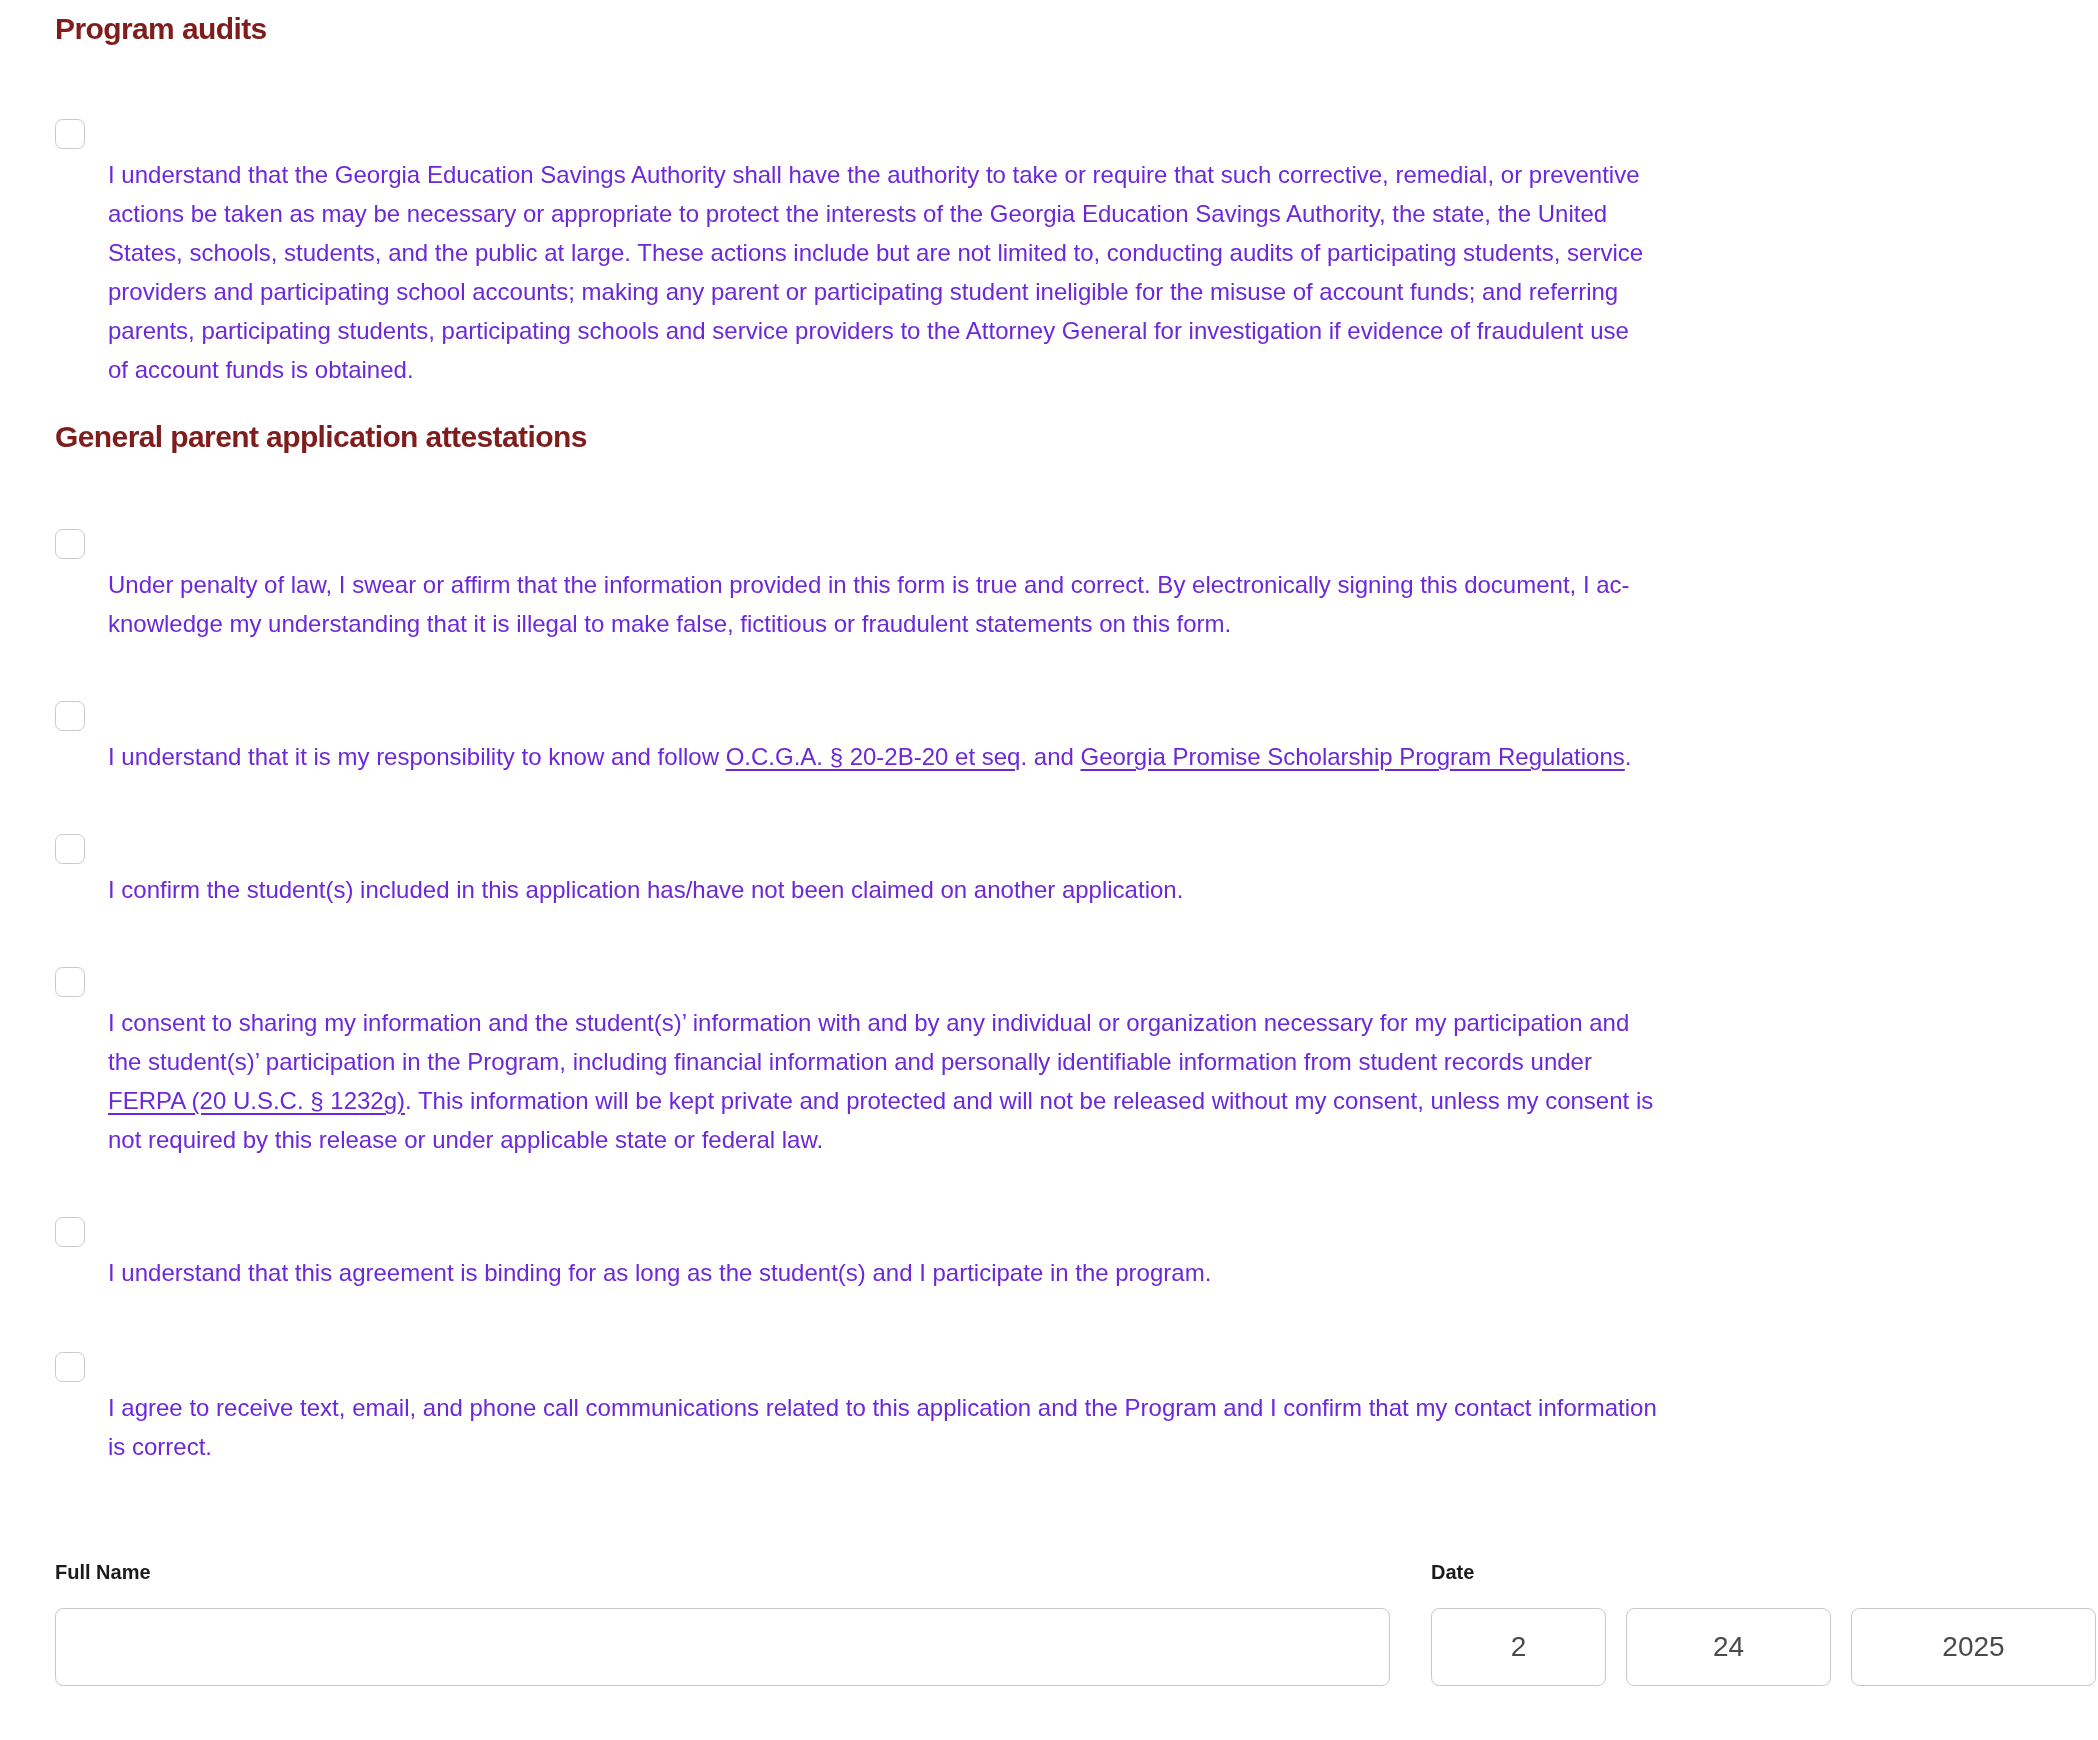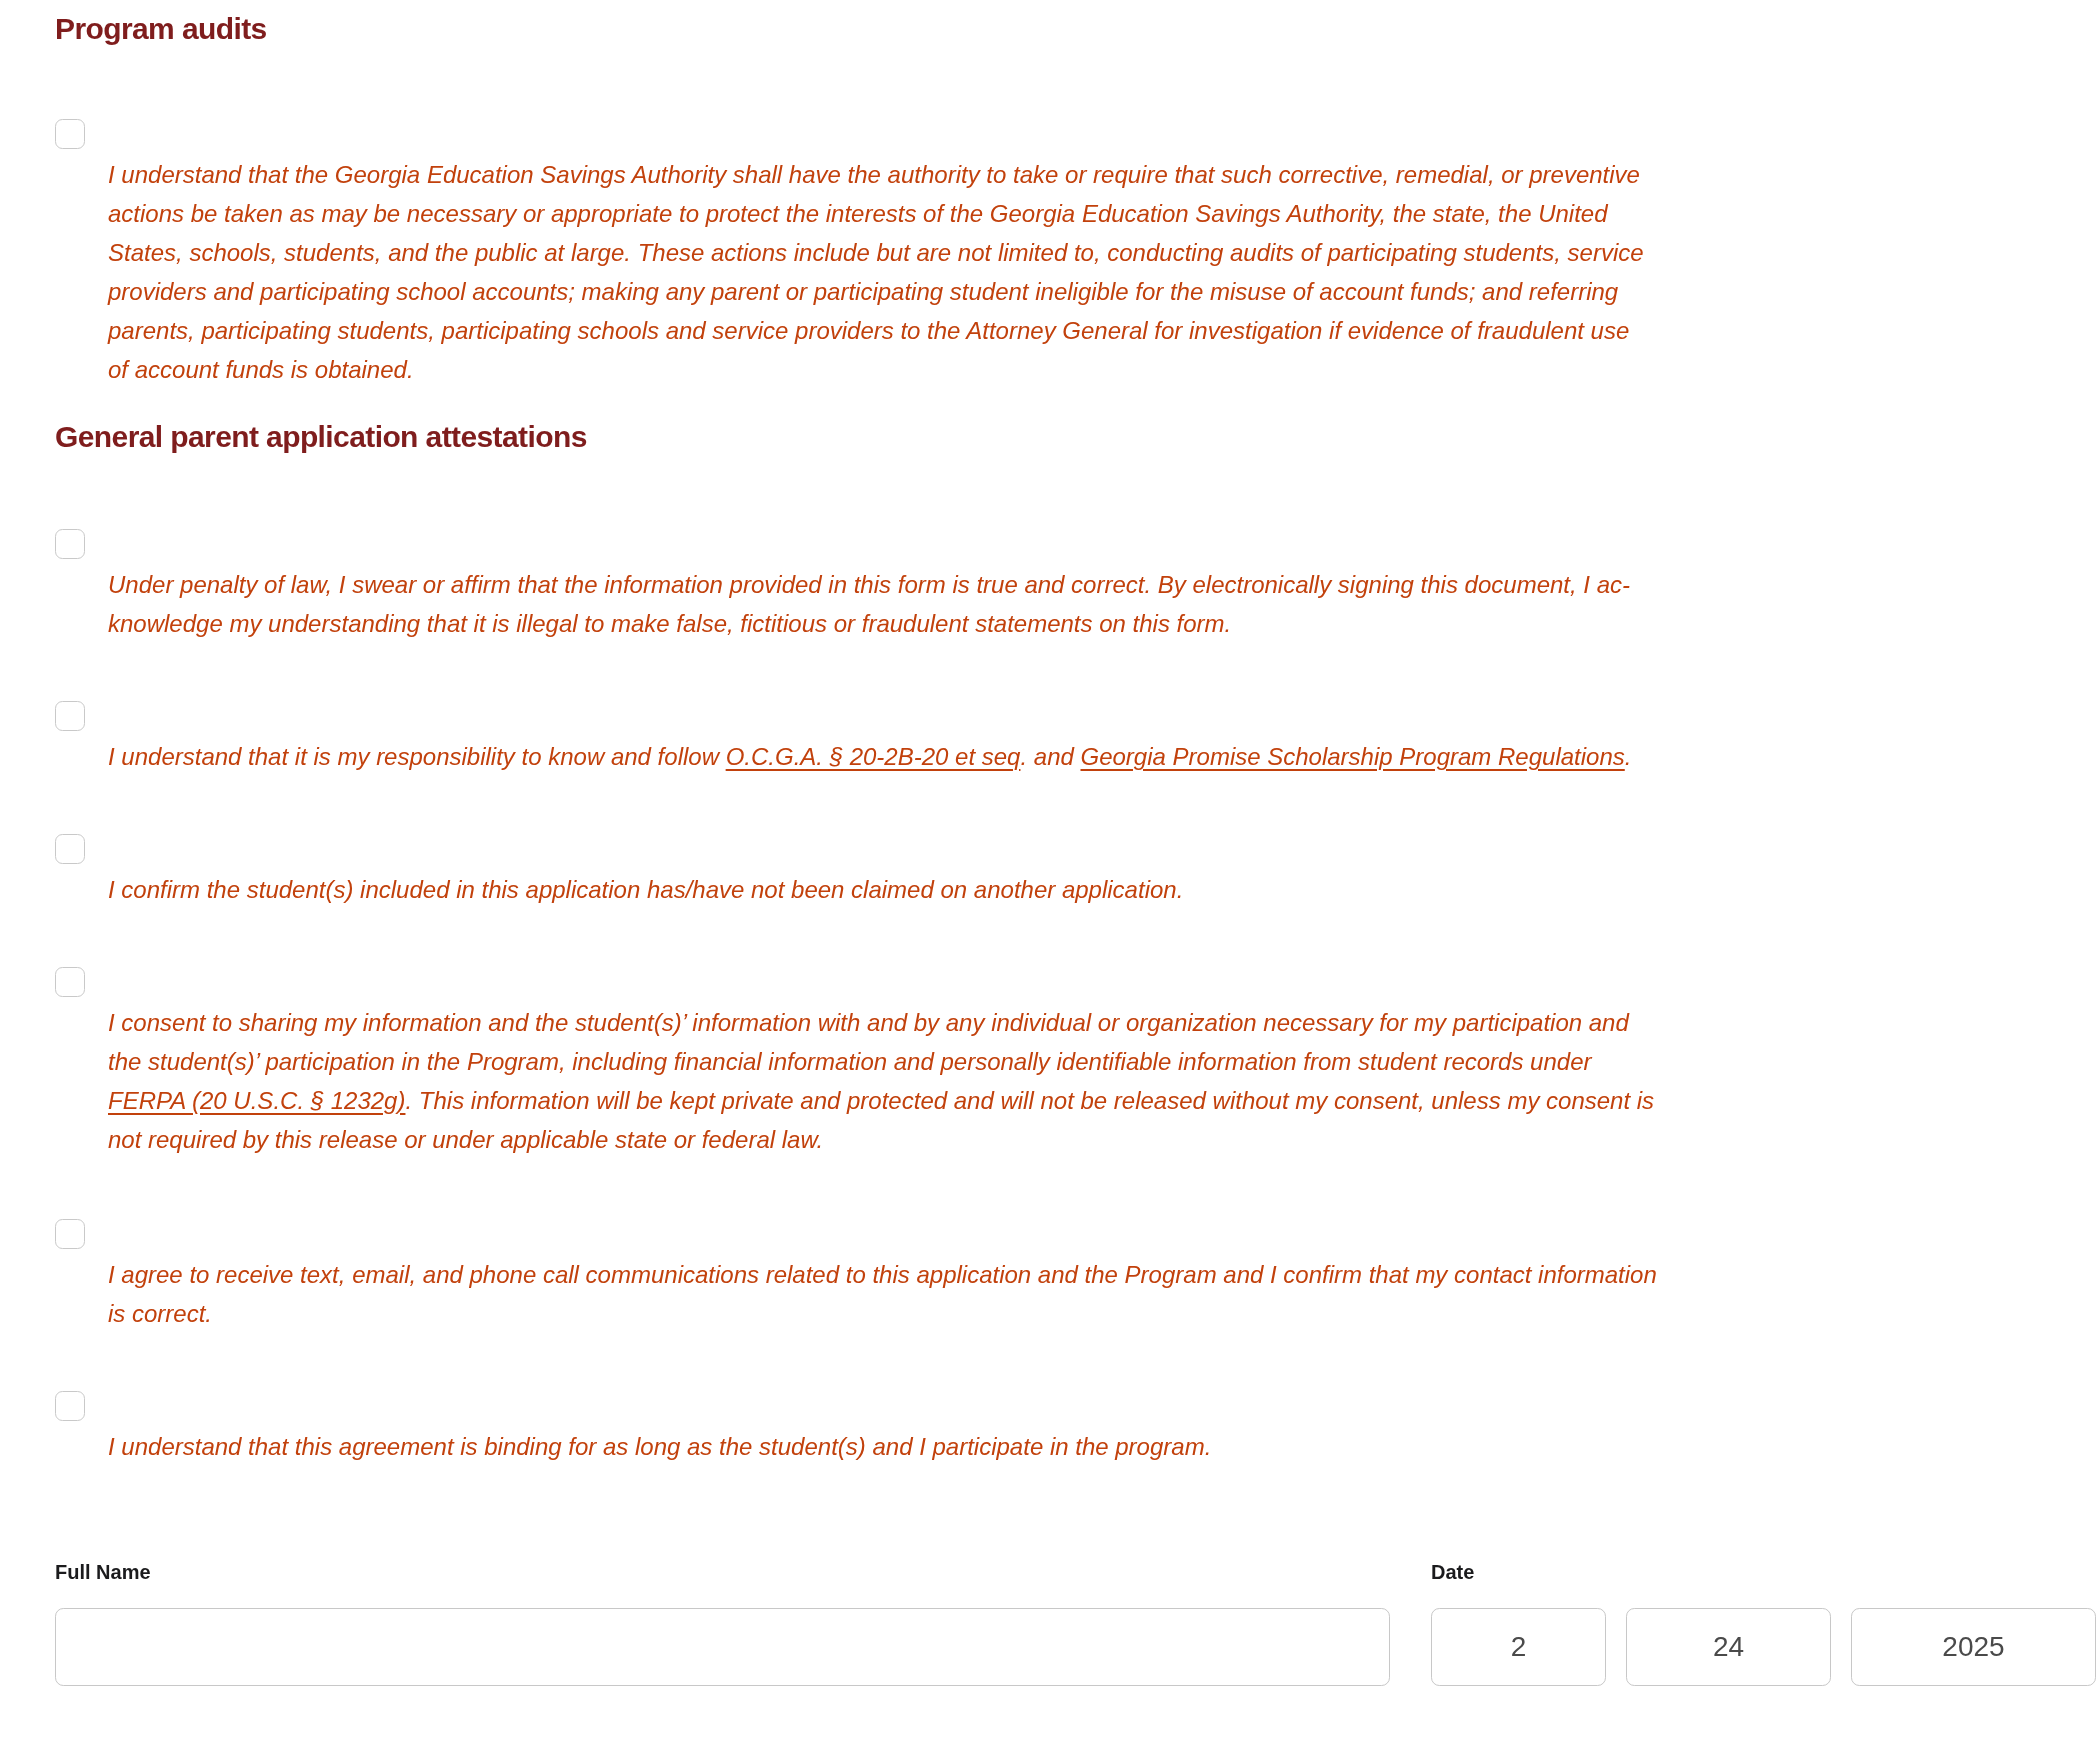--- a/index.html
+++ b/index.html
@@ -17,23 +17,22 @@
     letter-spacing:-0.6px; color:#7f1d1d; margin:0;
   }
 
   .check-row { display:flex; align-items:flex-start; gap:23px; }
   .checkbox {
     width:30px; height:30px; flex:0 0 auto; margin-top:2.8px;
     border:1.8px solid #c9c9c9; border-radius:7.4px; background:#fff;
     box-sizing:border-box; cursor:pointer;
   }
   .check-text {
-    font-size:24px; line-height:39px; color:#c2410c;
+    font-size:24px; line-height:39px; color:#6d28d9;
     white-space:pre-line;
-    font-style:italic;
   }
   .link {
     color:inherit; text-decoration:underline;
     text-underline-offset:3.7px; text-decoration-thickness:1.8px;
     cursor:pointer;
   }
 
   .mt-h1row { margin-top:68px; }
   .mt-h2    { margin-top:28px; }
   .mt-row2  { margin-top:70px; }
@@ -110,32 +109,32 @@
   <div class="check-row mt-row">
     <span class="checkbox" role="checkbox" aria-checked="false"></span>
     <div class="check-text">
       <span>I consent to sharing my information and the student(s)’ information with and by any individual or organization necessary for my participation and
 the student(s)’ participation in the Program, including financial information and personally identifiable information from student records under
 </span><a class="link">FERPA (20 U.S.C. § 1232g)</a><span>. This information will be kept private and protected and will not be released without my consent, unless my consent is
 not required by this release or under applicable state or federal law.</span>
     </div>
   </div>
 
+  <div class="check-row mt-row">
+    <span class="checkbox" role="checkbox" aria-checked="false"></span>
+    <div class="check-text">
+      <span>I understand that this agreement is binding for as long as the student(s) and I participate in the program.</span>
+    </div>
+  </div>
+
   <div class="check-row mt-row6">
     <span class="checkbox" role="checkbox" aria-checked="false"></span>
     <div class="check-text">
       <span>I agree to receive text, email, and phone call communications related to this application and the Program and I confirm that my contact information
 is correct.</span>
-    </div>
-  </div>
-
-  <div class="check-row mt-row">
-    <span class="checkbox" role="checkbox" aria-checked="false"></span>
-    <div class="check-text">
-      <span>I understand that this agreement is binding for as long as the student(s) and I participate in the program.</span>
     </div>
   </div>
 
   <div class="name-date-row">
     <div class="col-name">
       <div class="label">Full Name</div>
       <input type="text" class="text-input" value="" style="">
     </div>
     <div class="col-date">
       <div class="label">Date</div>

